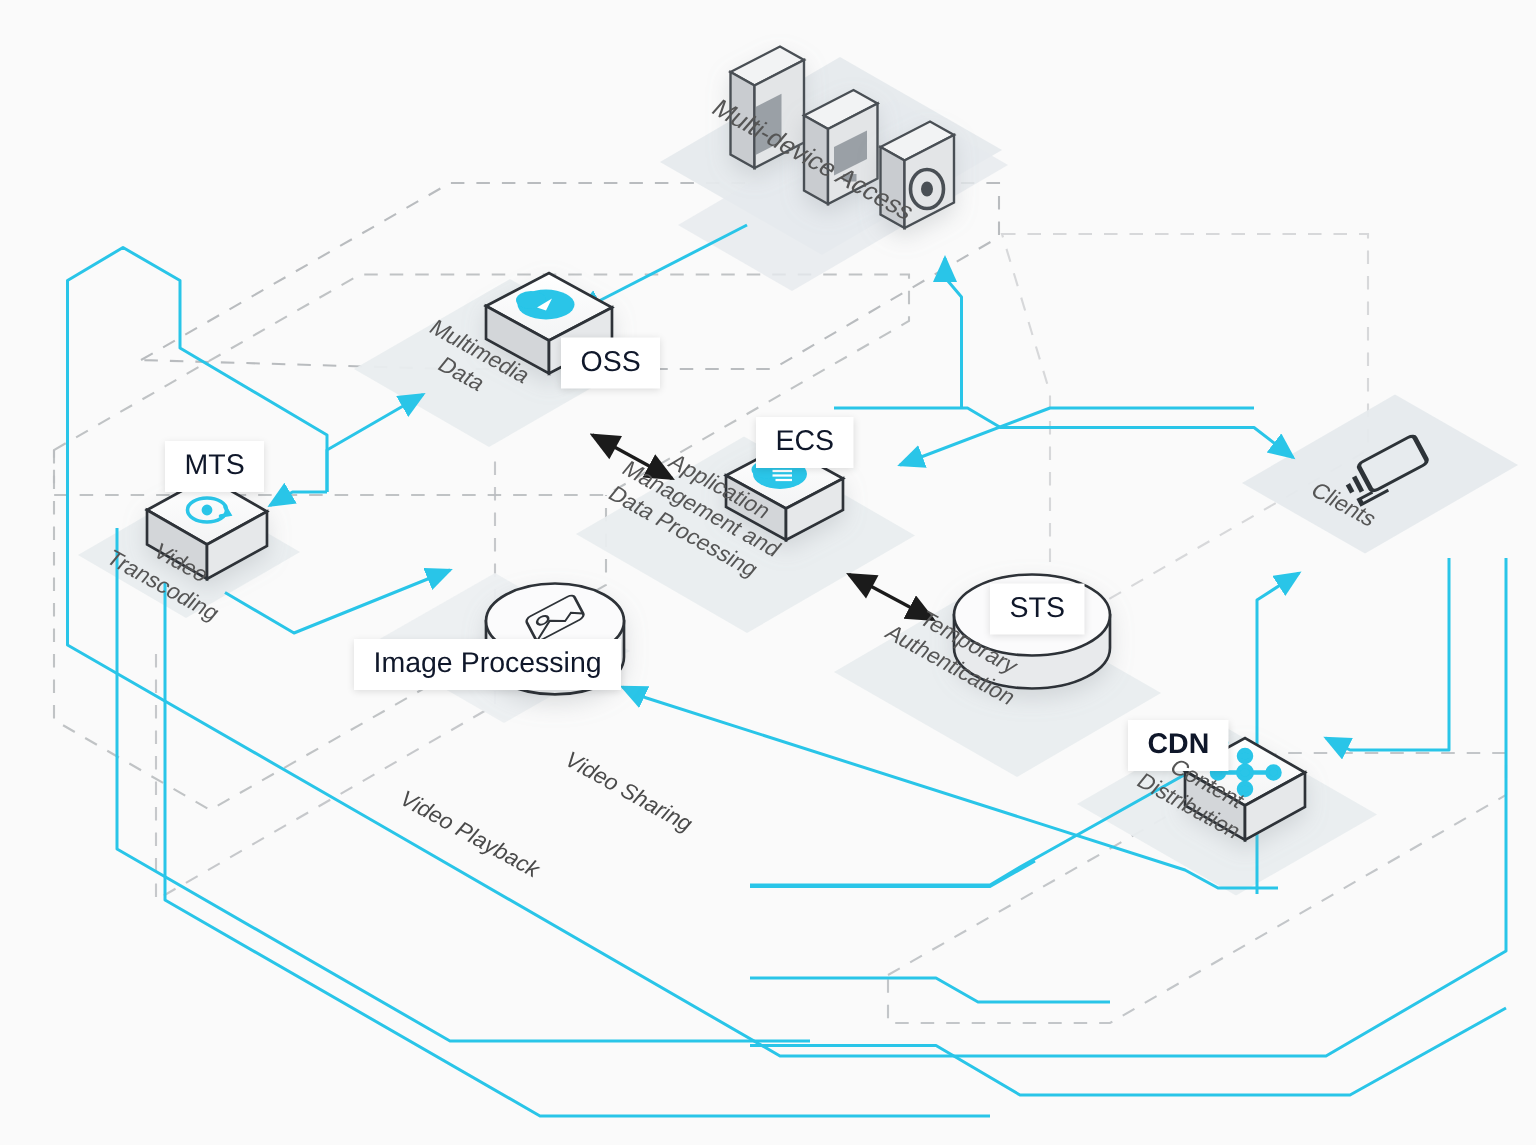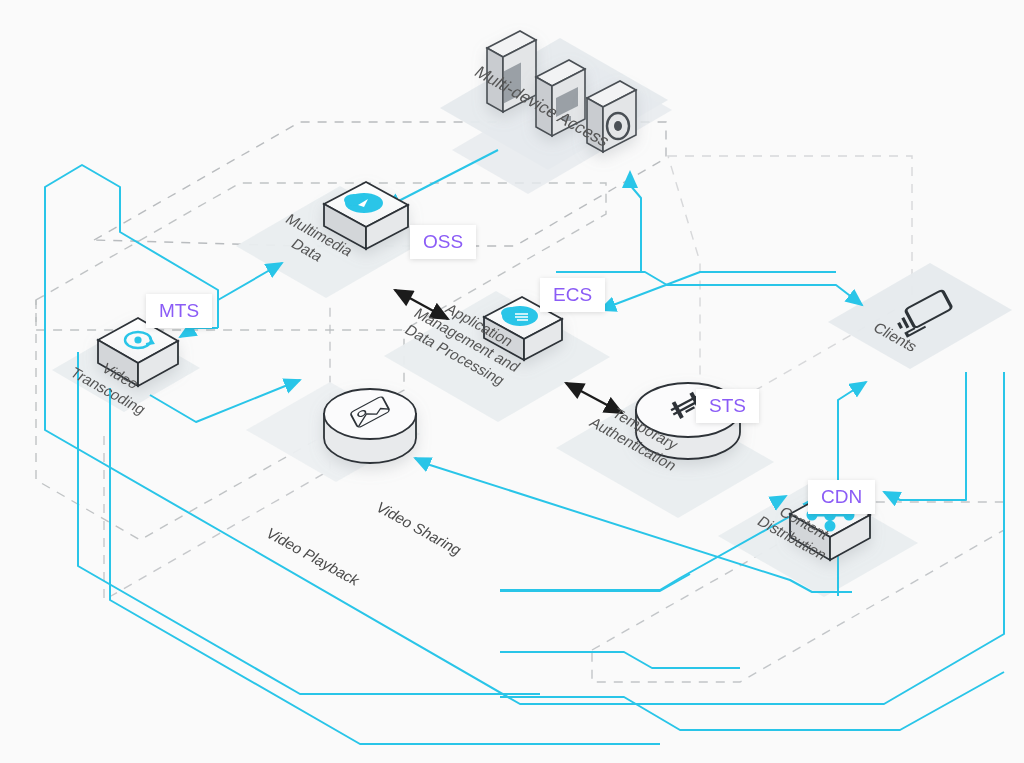--- a/index.html
+++ b/index.html
@@ -1,22 +1,22 @@
 <!DOCTYPE html>
 <html><head>
 <meta charset="utf-8">
 <style>
   html,body{margin:0;padding:0;background:#fafafa;}
   body{width:1024px;height:763px;overflow:hidden;
        font-family:"Liberation Sans","DejaVu Sans",sans-serif;}
   #stage{position:relative;width:1024px;height:763px;background:#fafafa;}
   #stage svg{position:absolute;left:0;top:0;}
-  .lbl{position:absolute;background:#fff;color:#8b5cf6;font-size:19px;
+  .lbl{position:absolute;background:#fff;color:#0f172a;font-size:19px;
        padding:6px 13px;white-space:nowrap;
-       box-shadow:0 1px 5px rgba(0,0,0,.13);margin-left:36px;}
+       box-shadow:0 1px 5px rgba(0,0,0,.13);}
   .zlabel{position:absolute;color:#555;font-size:15px;white-space:pre;
           line-height:1.25;text-align:center;pointer-events:none;}
   .flowlabel{position:absolute;color:#4a4a4a;font-size:15px;white-space:nowrap;
              font-style:italic;}
 </style>
 </head>
 <body>
 
 <div id="stage">
 
@@ -208,22 +208,23 @@
       <path d="M908 326 h-10 v6 h20"></path>
       <line x1="902" y1="302" x2="902" y2="320"></line>
       <line x1="896" y1="306" x2="896" y2="316"></line>
     </g>
   </g>
 </svg>
 
 <div class="lbl" style="left:374px;top:225px;">OSS</div>
 <div class="lbl" style="left:504px;top:278px;">ECS</div>
 <div class="lbl" style="left:110px;top:294px;text-align:center;">MTS</div>
+<div class="lbl" style="left:236px;top:426px;">Image Processing</div>
 <div class="lbl" style="left:660px;top:389px;">STS</div>
-<div class="lbl" style="left:772px;top:480px;">CDN</div>
+<div class="lbl" style="left:752px;top:480px;font-weight:bold;">CDN</div>
 
 <div class="zlabel" style="left:462px;top:96px;width:160px;transform:rotate(29deg) skewX(-12deg);
             font-size:17px;">Multi-device Access</div>
 
 <div class="zlabel" style="left:268px;top:224px;width:90px;transform:rotate(29deg) skewX(-10deg);">Multimedia
 Data</div>
 
 <div class="zlabel" style="left:402px;top:312px;width:130px;transform:rotate(29deg) skewX(-10deg);">Application
 Management and
 Data Processing</div>

